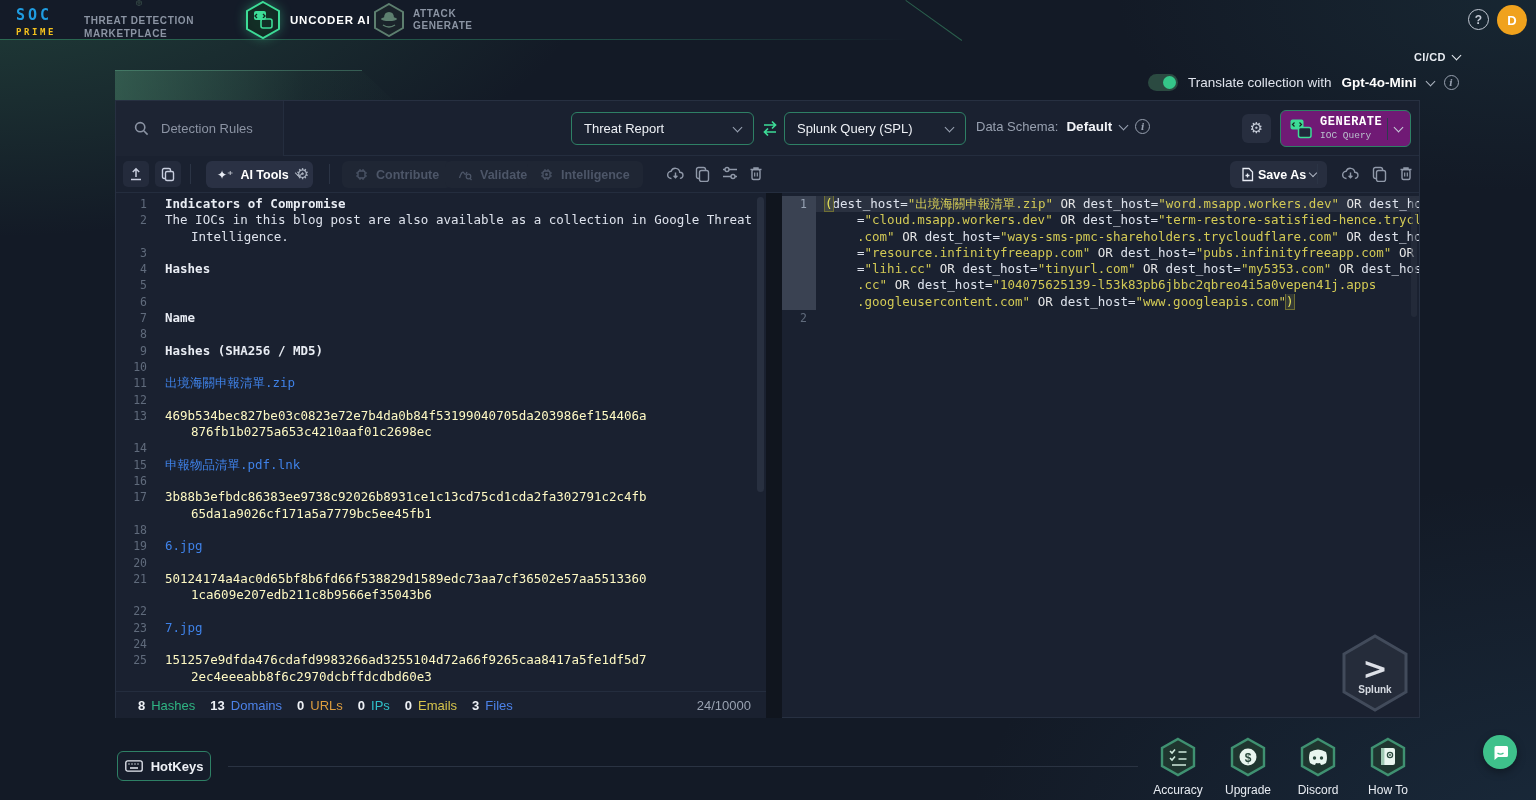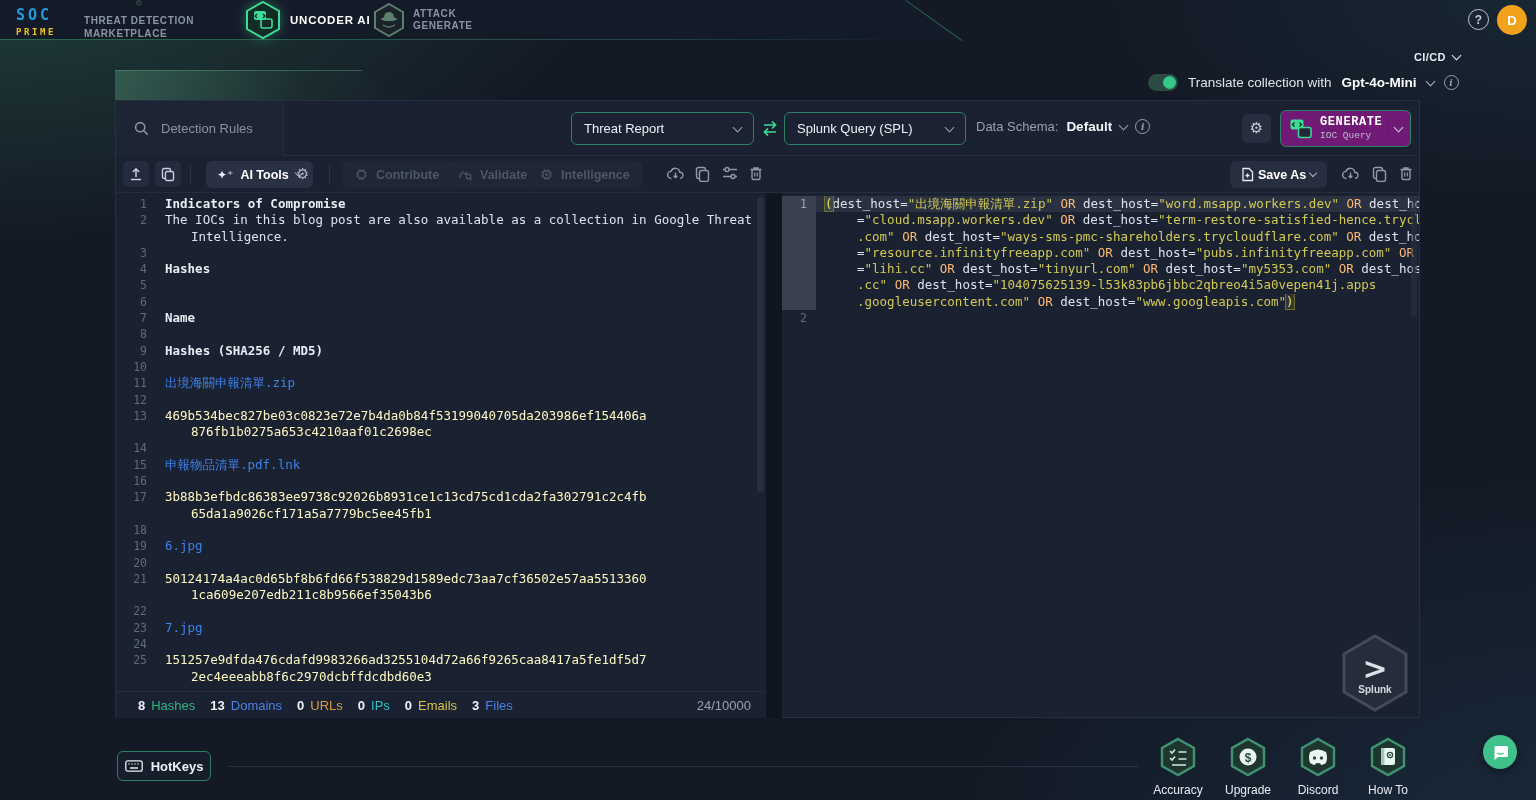--- a/index.html
+++ b/index.html
@@ -118,21 +118,21 @@
   .gut.ghl { background:#3a4252; color:#98a3b4; }
   .cline { flex:1; padding-left:9px; overflow:hidden; }
   .crow.hl .cline { background:#2a3140; }
   .led .cline.wrap { padding-left:35px; }
   .red .cline.wrap { padding-left:41px; }
   .tok-pln { color:#dde2ec; }
   .tok-hdr { color:#e9edf4; font-weight:700; }
   .tok-file { color:#3f82e8; }
   .tok-hash { color:#fef9c3; }
   .tok-str { color:#d3ca55; }
-  .tok-kw { color:#fdba74; }
+  .tok-kw { color:#e5e5e5; }
   .tok-brkt { color:#e6e25a; background:rgba(230,226,90,.12); outline:1px solid #6e6e33; }
 
   .panel-div { position:absolute; left:650px; top:92px; width:16px; height:525px; background:#10151e; }
   .lsb { position:absolute; left:641px; top:96px; width:7px; height:295px; background:#323a4b; border-radius:4px; opacity:.6; cursor:pointer; }
   .rsb { position:absolute; left:1295px; top:96px; width:6px; height:120px; background:#2b3342; border-radius:3px; opacity:.55; cursor:pointer; }
 
   
   .statusbar { position:absolute; left:0; top:590px; width:650px; height:27px; border-top:1px solid #242d3e;
     display:flex; align-items:center; gap:15px; padding:0 15px 0 22px; background:#1a2130; }
   .cnt { display:inline-flex; gap:6px; font-size:13px; align-items:center; }

